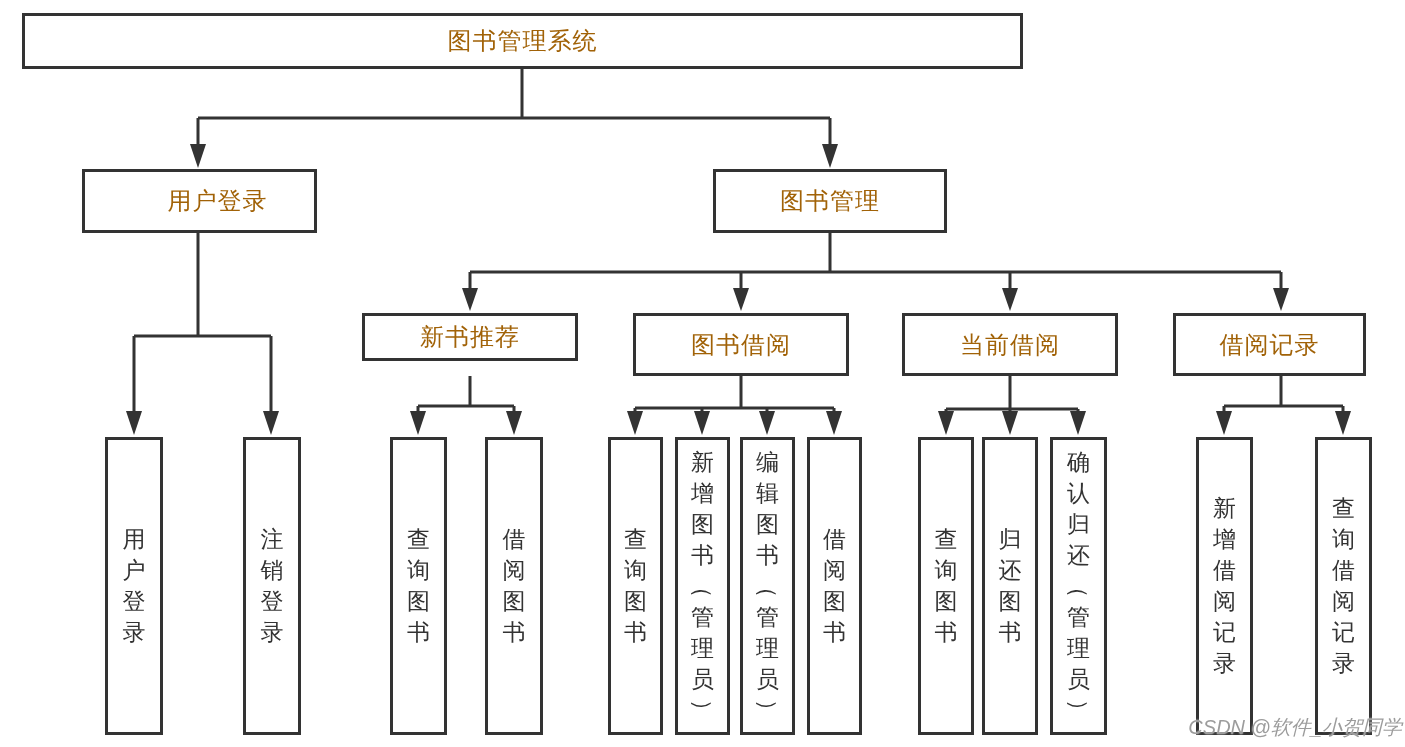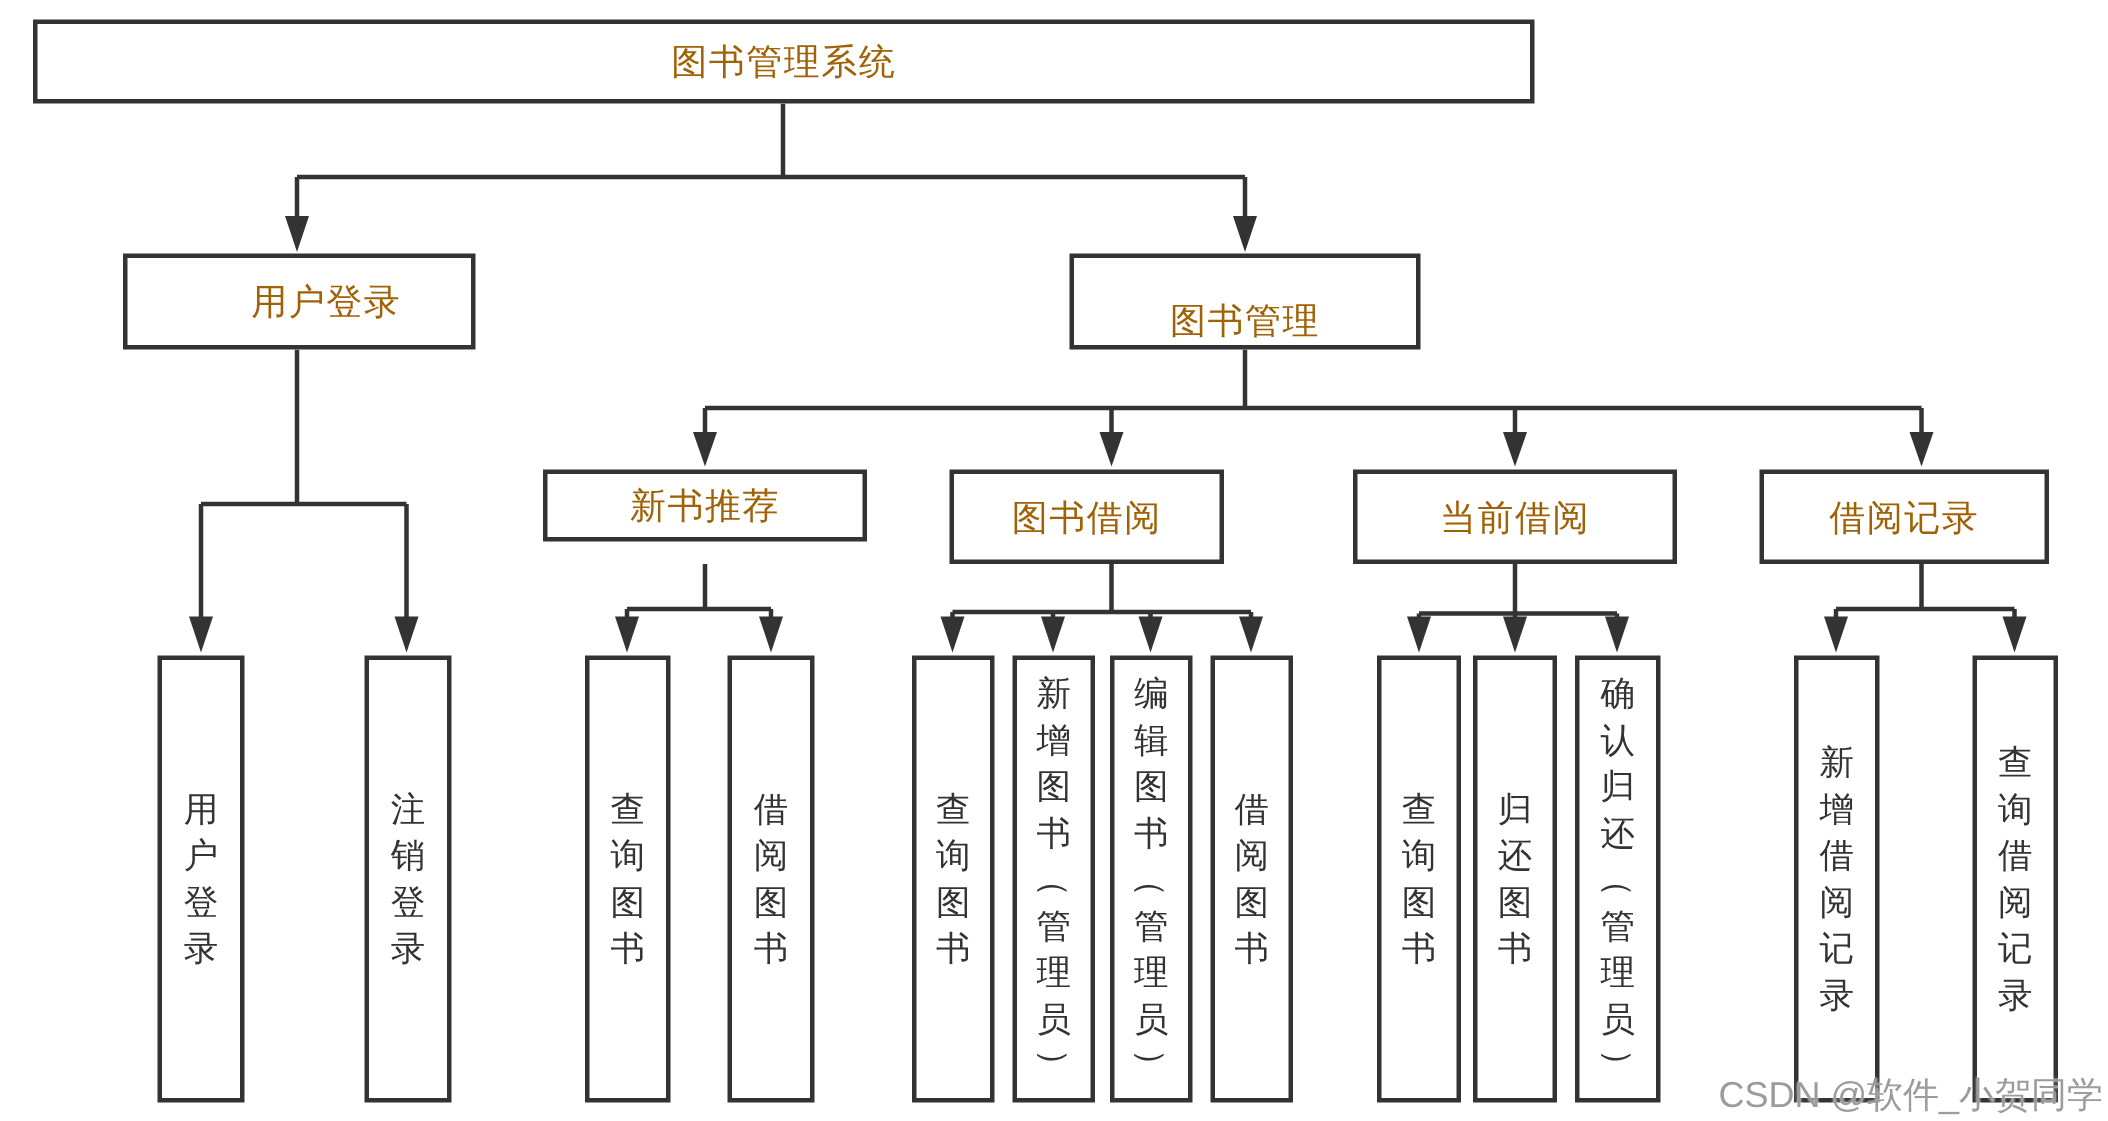--- a/index.html
+++ b/index.html
@@ -43,25 +43,26 @@
     gap: 8px;
     font-size: 23px; line-height: 1;
     color: #333333;
   }
   .vchar { display: block; }
   .vchar.rot { transform: rotate(90deg); }
 
   .watermark {
     position: absolute;
     right: 3px; top: 714px;
-    font-size: 24px;
+    font-size: 20px;
     color: #9c9c9c;
     text-shadow: 0 0 2px #ffffff;
     z-index: 3;
     white-space: nowrap;
+    font-style: italic;
   }
 </style>
 </head>
 <body>
 
 <svg id="connectors" viewBox="0 0 1405 747" xmlns="http://www.w3.org/2000/svg" aria-hidden="true">
   <g stroke="#333333" stroke-width="3" fill="none">
 
     <path d="M522 69 V118 M198 118 H830 M198 118 V146 M830 118 V146"></path>
 
@@ -103,28 +104,28 @@
   </g>
 </svg>
 
 <div class="hbox" style="left:22px; top:13px; width:1001px; height:56px;">
   <span>图书管理系统</span>
 </div>
 
 <div class="hbox" style="left:82px; top:169px; width:235px; height:64px;padding-left:36px;">
   <span>用户登录</span>
 </div>
-<div class="hbox" style="left:713px; top:169px; width:234px; height:64px;align-items:flex-end;">
+<div class="hbox" style="left:713px; top:169px; width:234px; height:64px;">
   <span>图书管理</span>
 </div>
 
 <div class="hbox" style="left:362px; top:313px; width:216px; height:48px;">
   <span>新书推荐</span>
 </div>
-<div class="hbox" style="left:633px; top:313px; width:183px; height:63px;">
+<div class="hbox" style="left:633px; top:313px; width:216px; height:63px;">
   <span>图书借阅</span>
 </div>
 <div class="hbox" style="left:902px; top:313px; width:216px; height:63px;">
   <span>当前借阅</span>
 </div>
 <div class="hbox" style="left:1173px; top:313px; width:193px; height:63px;">
   <span>借阅记录</span>
 </div>
 
 <div class="vbox" style="left:105px; width:58px;">

